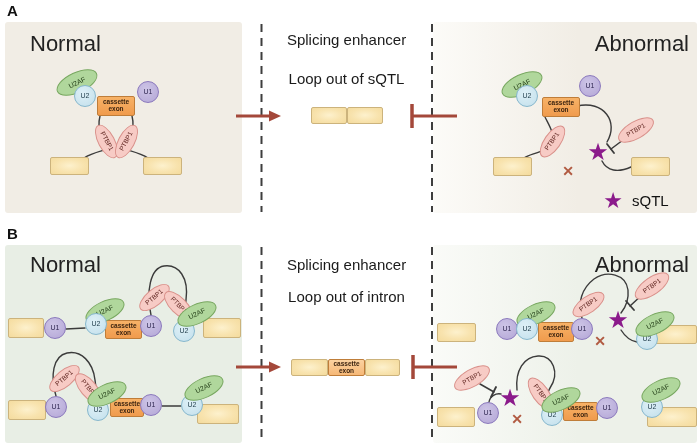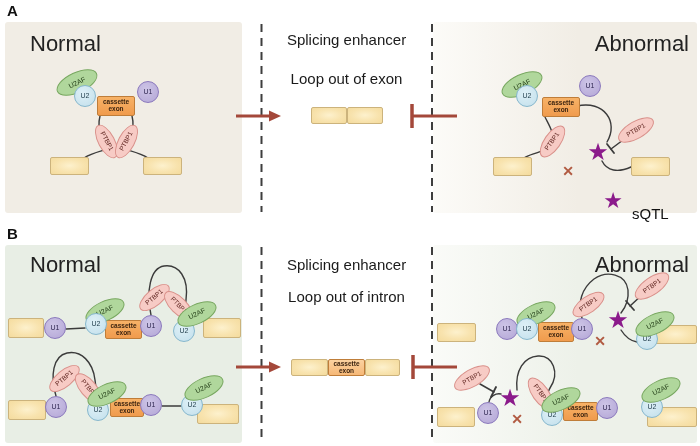--- a/index.html
+++ b/index.html
@@ -166,23 +166,23 @@
       <div class="node circle u2" style="left: 541px; top: 404px; width: 22px; height: 22px;">U2</div>
       <div class="node ellipse u2af" style="left: 540px; top: 390px; width: 42px; height: 20px; transform: rotate(-25deg);">U2AF</div>
       <div class="node circle u1" style="left: 596px; top: 397px; width: 22px; height: 22px;">U1</div>
       <div class="node circle u2" style="left: 641px; top: 396px; width: 22px; height: 22px;">U2</div>
       <div class="node ellipse u2af" style="left: 640px; top: 380px; width: 42px; height: 20px; transform: rotate(-25deg);">U2AF</div>
     </div>
 
   <div class="txt section-label" style="left:7px;top:2px;">A</div>
   <div class="txt panel-title" style="left:30px;top:31px;">Normal</div>
   <div class="txt mid-text" style="top:31px;">Splicing enhancer</div>
-  <div class="txt mid-text" style="top:70px;">Loop out of exon</div>
+  <div class="txt mid-text" style="top:70px;">Loop out of sQTL</div>
   <div class="txt panel-title" style="right:11px;top:31px;">Abnormal</div>
-  <div class="txt legend-label" style="left:632px;top:192px;margin-top:13px;">sQTL</div>
+  <div class="txt legend-label" style="left:632px;top:192px;">sQTL</div>
 
   <div class="txt section-label" style="left:7px;top:225px;">B</div>
   <div class="txt panel-title" style="left:30px;top:252px;">Normal</div>
   <div class="txt mid-text" style="top:288px;">Loop out of intron</div>
   <div class="txt mid-text" style="top:256px;">Splicing enhancer</div>
   <div class="txt panel-title" style="right:11px;top:252px;">Abnormal</div>
 
 </div>
 
 </body></html>

